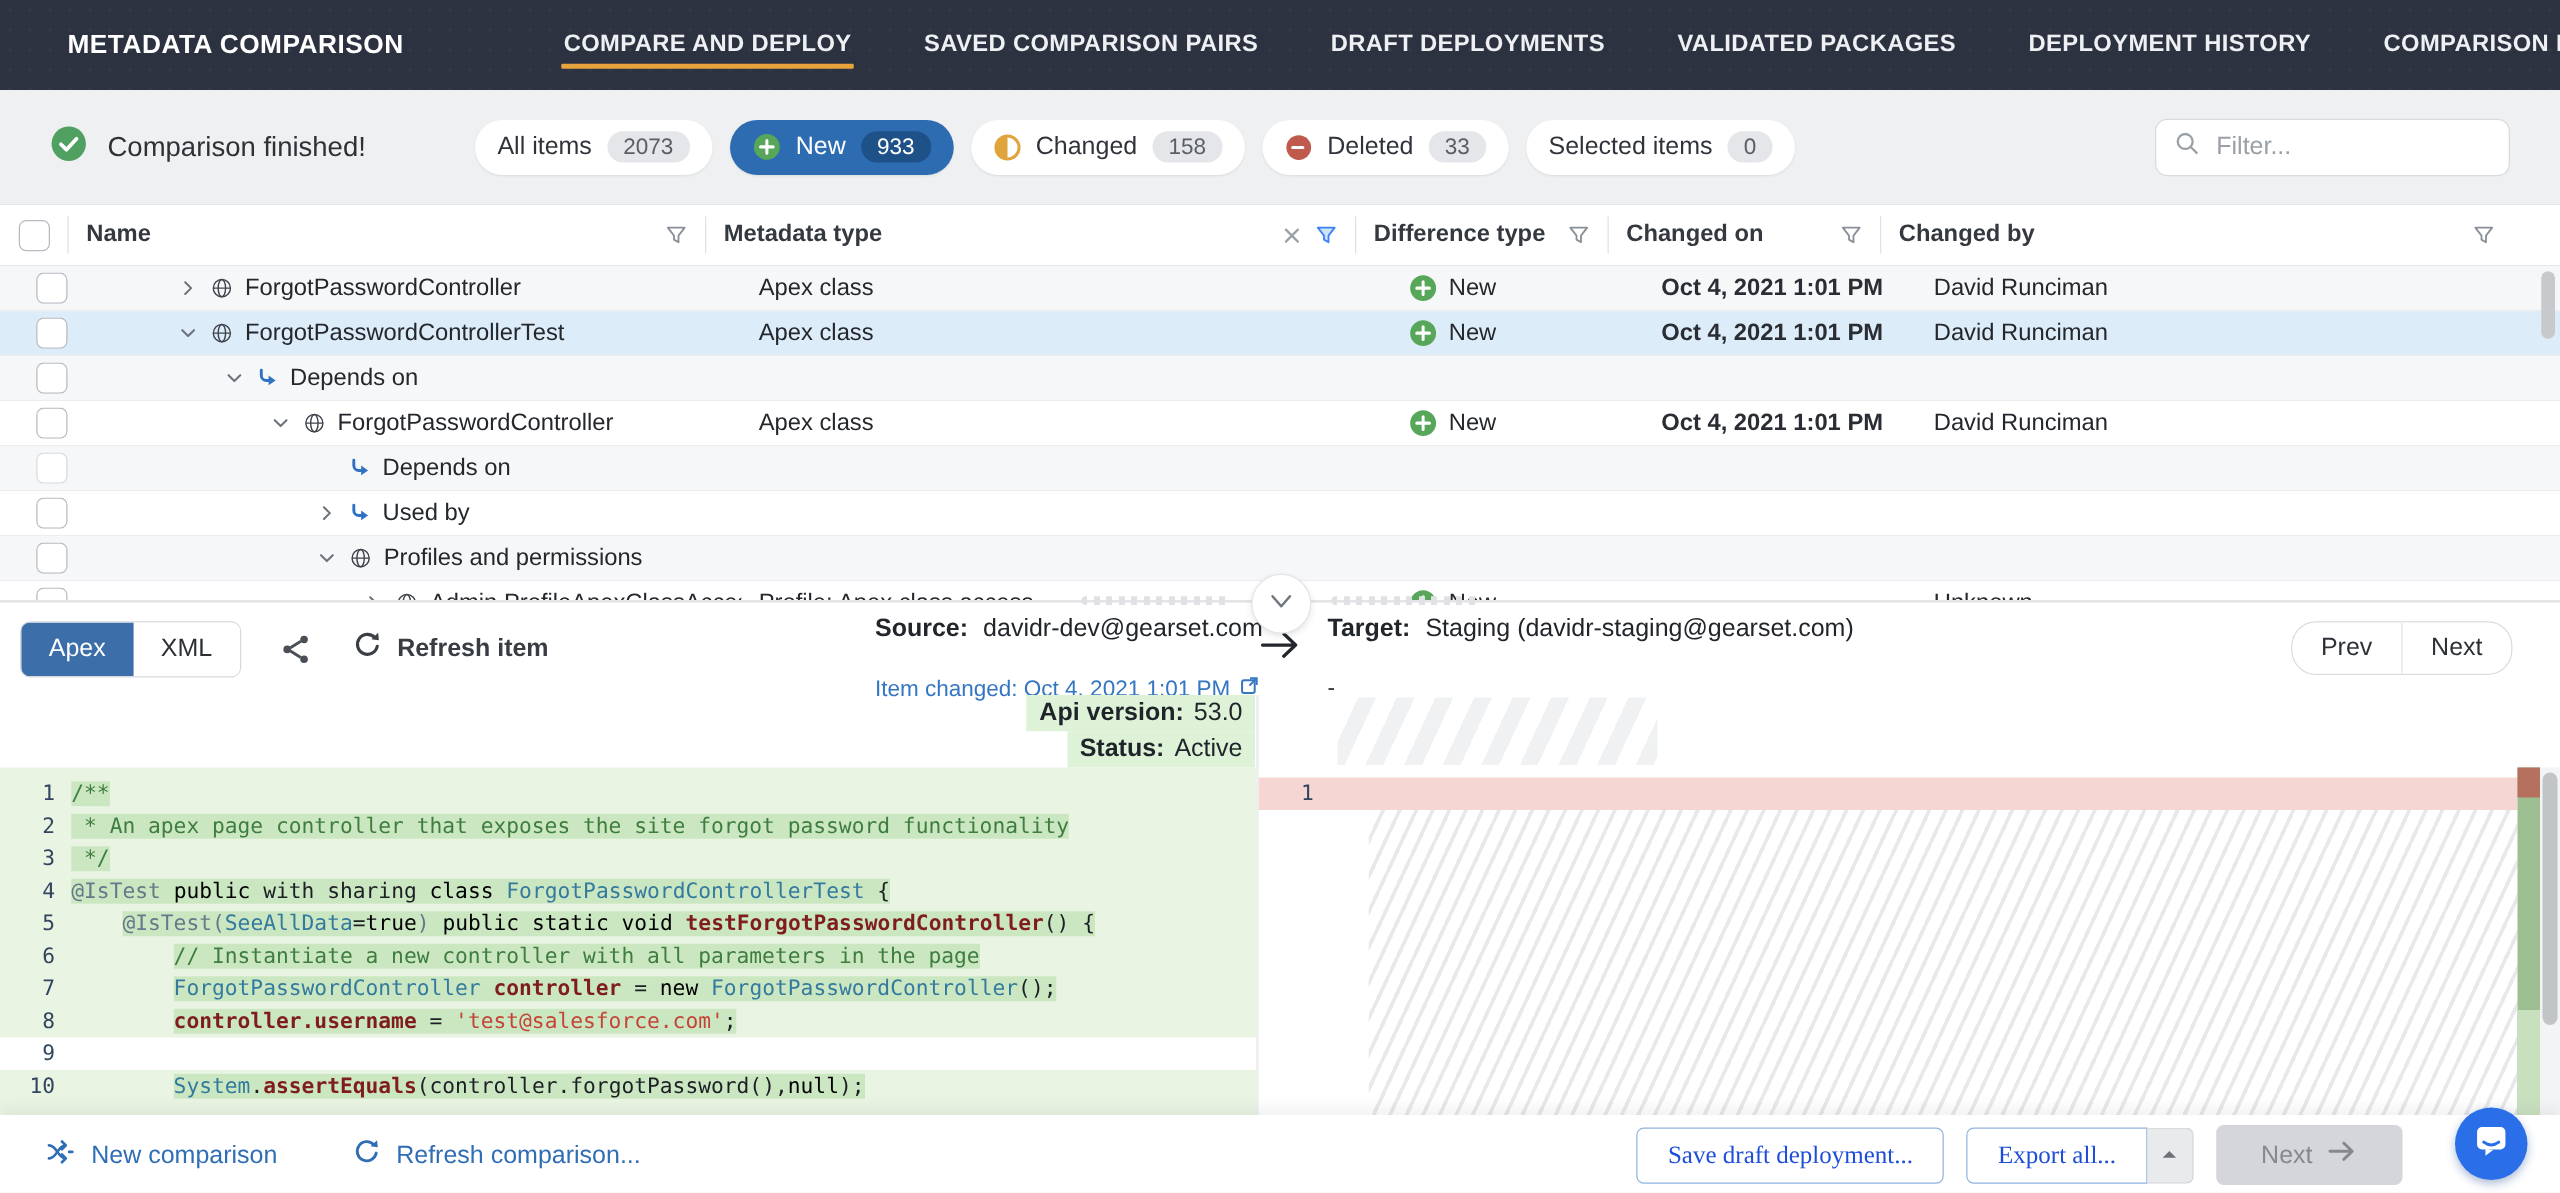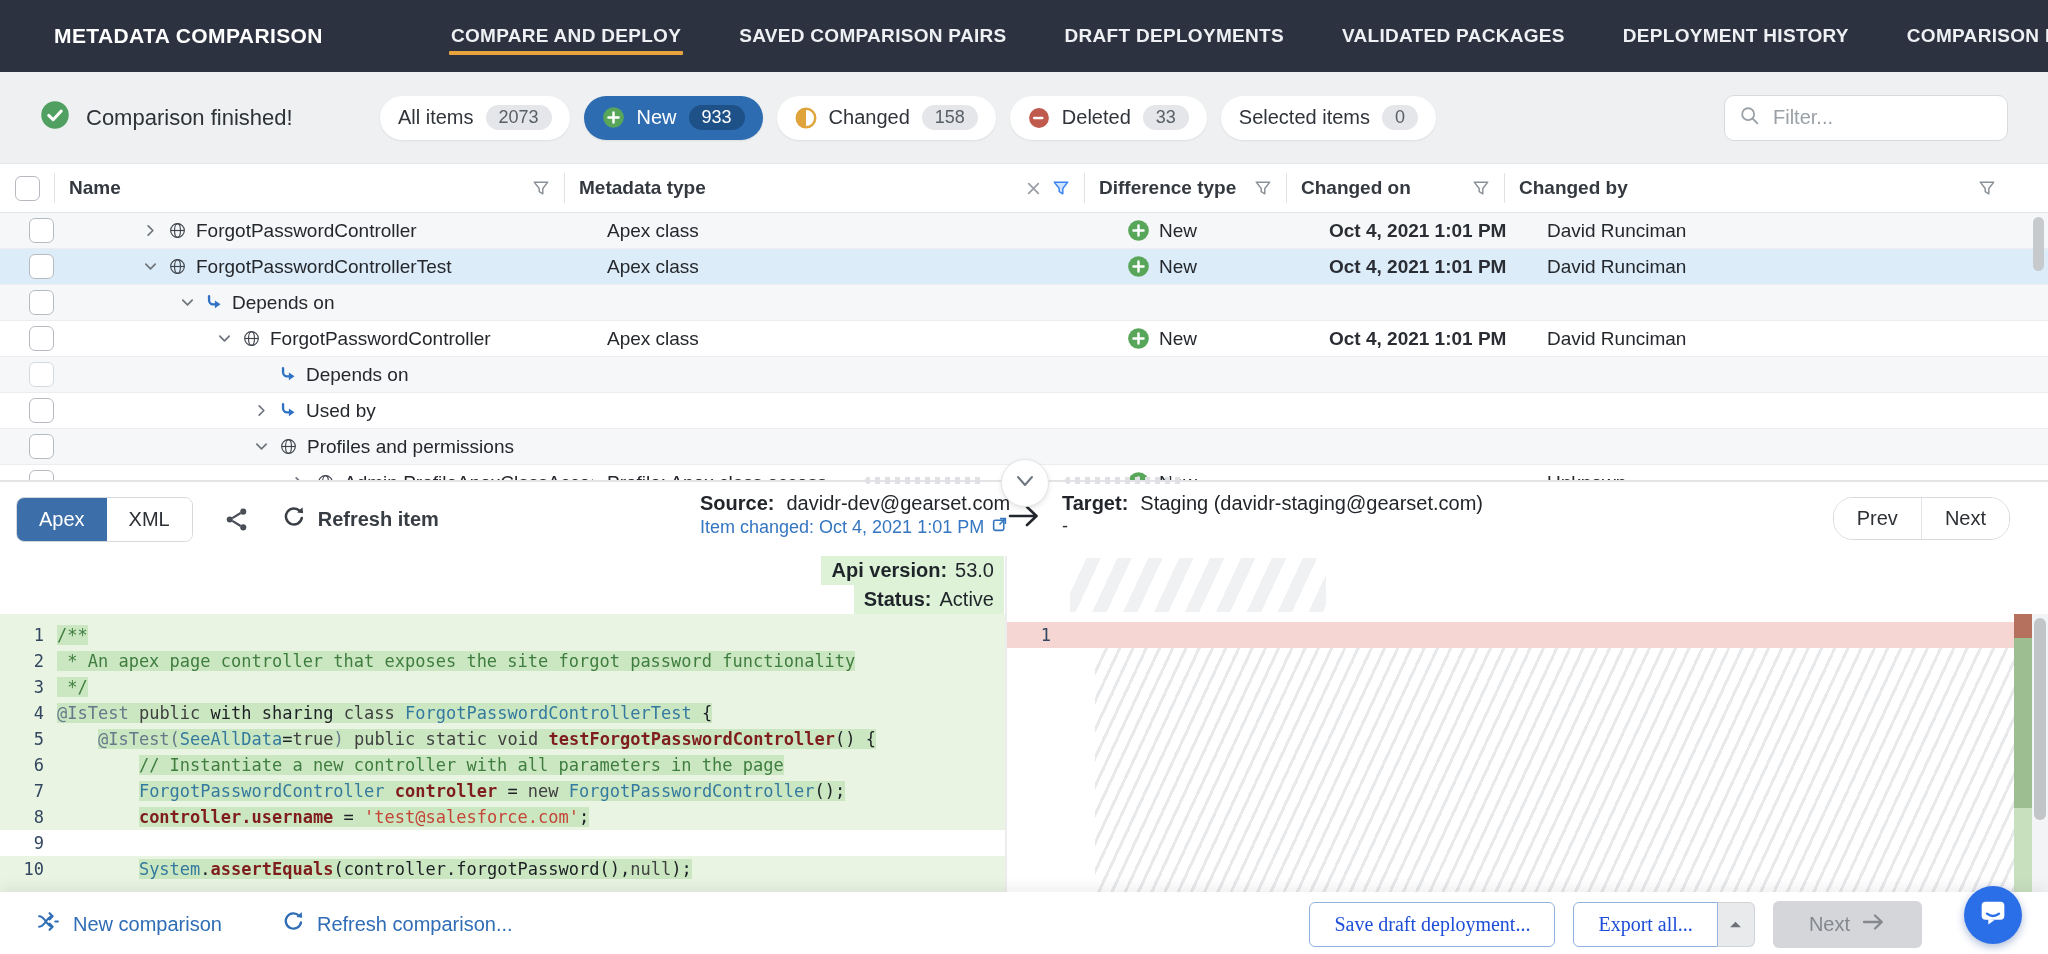--- a/index.html
+++ b/index.html
@@ -67,21 +67,21 @@
   .panel-head{position:relative;height:74px;display:flex;align-items:center;padding:0 16px;box-sizing:border-box;}
   .seg{display:flex;border-radius:8px;overflow:hidden;border:1px solid #d6d9dc;}
   .seg button{font-size:20px;padding:10px 22px;border:none;background:#fff;color:#2d3035;cursor:pointer;font-family:"Liberation Sans",sans-serif;}
   .seg button.on{background:#3c6ea9;color:#fff;}
   .hicon{margin-left:30px;display:flex;align-items:center;cursor:pointer;}
   .refresh{margin-left:32px;display:flex;align-items:center;gap:12px;font-size:20px;font-weight:bold;color:#383d44;cursor:pointer;}
   .srcblock{position:absolute;left:700px;top:10px;}
   .tgtblock{position:absolute;left:1062px;top:10px;}
   .ln1{font-size:20px;color:#22262b;white-space:nowrap;}
   .ln1 b{margin-right:12px;}
-  .ln2{font-size:18px;color:#3576c2;margin-top:1px;display:flex;align-items:center;gap:7px;cursor:pointer;}
+  .ln2{font-size:18px;color:#3576c2;margin-top:25px;display:flex;align-items:center;gap:7px;cursor:pointer;}
   .ln2.plain{color:#2b2f34;cursor:default;}
   .bigarrow{position:absolute;left:1006px;top:18px;}
   .prevnext{position:absolute;right:38px;top:15px;display:flex;border:1px solid #d8dbde;border-radius:20px;overflow:hidden;background:#fff;}
   .prevnext button{padding:9px 23px;font-size:20px;color:#2d3136;background:#fff;border:none;cursor:pointer;font-family:"Liberation Sans",sans-serif;}
   .prevnext button + button{border-left:1px solid #e2e4e7;}
 
   .info-row{position:relative;height:58px;}
   .stats{position:absolute;top:0;right:1044px;display:flex;flex-direction:column;align-items:flex-end;}
   .stat{background:#ddf2d6;font-size:20px;color:#1f242a;padding:3px 10px;white-space:nowrap;}
   .stat b{margin-right:8px;}
@@ -89,21 +89,21 @@
             background:repeating-linear-gradient(115deg,#fff 0 15px,#f0f1f3 15px 28px);}
   .pane-divider{position:absolute;left:1005px;top:74px;height:336px;width:2px;background:#ececee;}
 
   .code{position:relative;height:278px;display:flex;font-family:"DejaVu Sans Mono",monospace;font-size:17px;line-height:26px;}
   .pane-left{width:1005px;flex:none;background:#e9f4e3;padding-top:8px;box-sizing:border-box;overflow:hidden;}
   .cline{display:flex;height:26px;white-space:pre;}
   .cline.blank{background:#fff;}
   .lnum{width:44px;flex:none;text-align:right;padding-right:13px;color:#32465f;}
   .lc{flex:1;}
   .hl{background:#cbe7c2;}
-  .cm{color:#3f7d3f;}.kw{color:#404040;}.ty{color:#347a9e;}.an{color:#64798a;}.st{color:#c44536;}
+  .cm{color:#3f7d3f;}.kw{color:#000000;}.ty{color:#347a9e;}.an{color:#64798a;}.st{color:#c44536;}
   .bd{font-weight:bold;color:#7f1d1d;}.pl{color:#1c1f24;}
   .pane-right{flex:1;background:#fff;position:relative;padding-top:8px;box-sizing:border-box;margin-left:2px;}
   .rline{height:26px;background:#f6d6d2;display:flex;}
   .rhatch{position:absolute;top:34px;left:88px;right:0;bottom:0;
           background:repeating-linear-gradient(115deg,#fff 0 9px,#e8e9eb 9px 12px);}
   .diffmap{width:18px;flex:none;background:#9dbe90;position:relative;}
   .diffmap .red{position:absolute;top:0;left:0;right:0;height:24px;background:#b5705e;}
   .diffmap .lite{position:absolute;bottom:0;left:0;right:0;height:84px;background:#c9e0bf;}
   .codesb{width:16px;flex:none;background:#f3f4f5;position:relative;}
   .codesb .thumb{position:absolute;top:4px;left:2px;right:2px;height:202px;background:#c2c5c8;border-radius:7px;}

